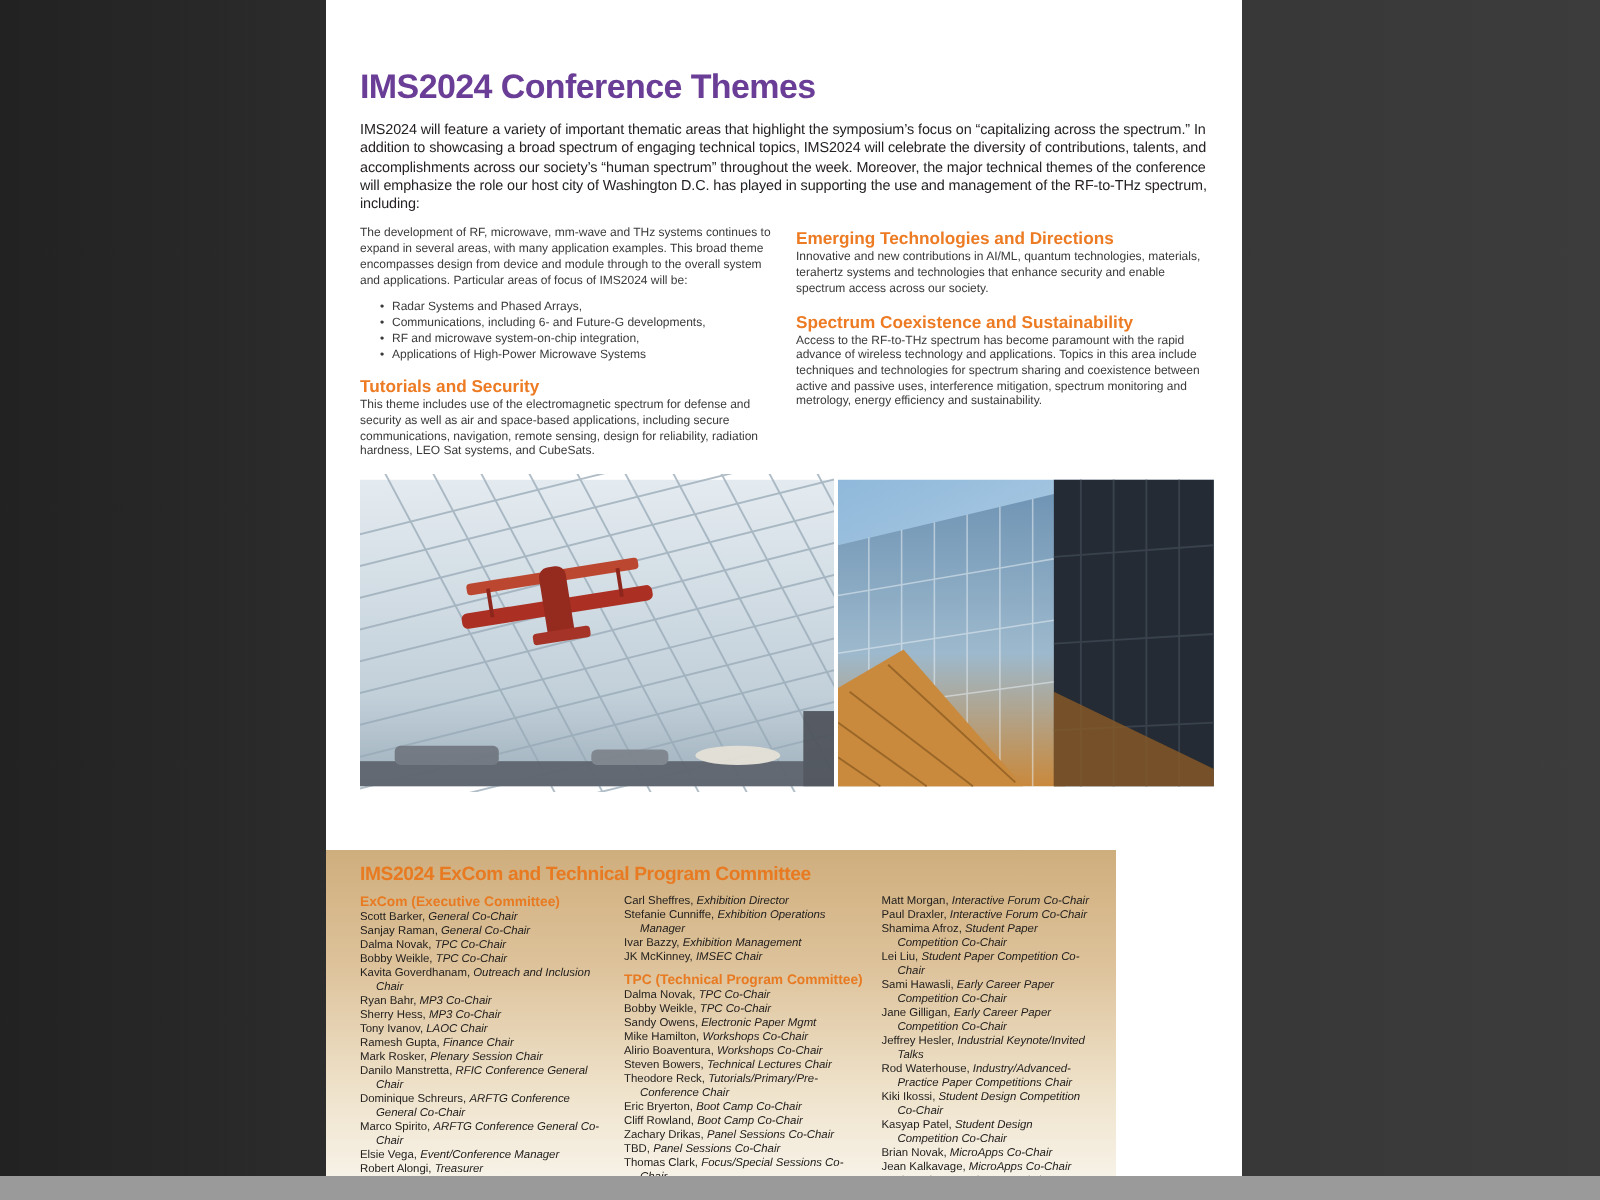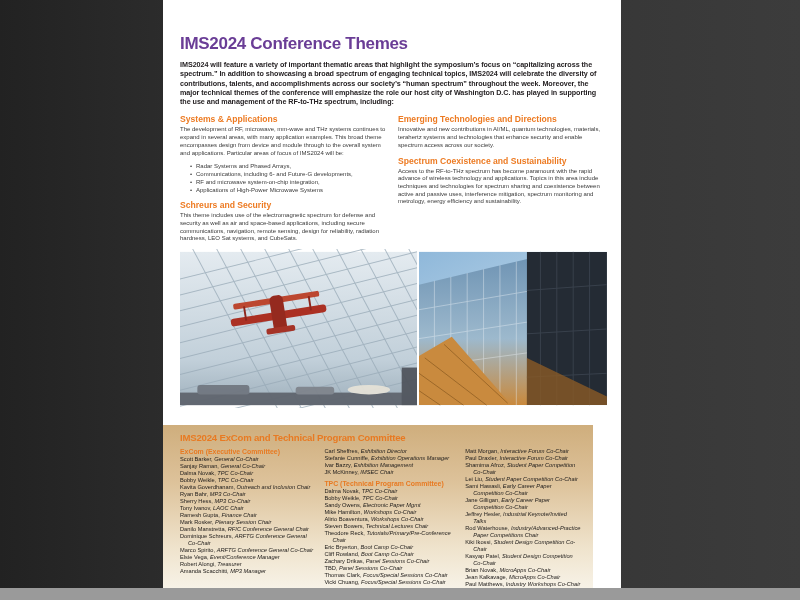--- a/index.html
+++ b/index.html
@@ -3,33 +3,33 @@
 <meta charset="utf-8">
 <style>
   html,body{margin:0;padding:0;}
   body{font-family:"Liberation Sans",sans-serif;background:#444;}
   .canvas{position:relative;width:800px;height:600px;overflow:hidden;
     background:linear-gradient(to right,#222 0%,#2d2d2d 22%,#3d3d3d 100%);padding-left:42px;}
   .page{position:absolute;left:163px;top:0;width:458px;height:588px;background:#ffffff;}
   .bottom-strip{position:absolute;left:0;top:588px;width:800px;height:12px;background:#9a9a9a;}
   .content{padding:0 14px 0 17px;}
   h1.title{margin:34px 0 6px 0;font-size:17px;font-weight:bold;color:#6a3d96;letter-spacing:-0.3px;}
-  p.intro,p.closing{margin:0 0 8px 0;font-size:7.2px;line-height:9.3px;font-weight:bold;color:#262224;letter-spacing:-0.05px;}
+  p.intro,p.closing{margin:0 0 8px 0;font-size:7.2px;line-height:9.3px;font-weight:normal;color:#262224;letter-spacing:-0.05px;}
   .cols{display:flex;gap:9px;margin-top:4px;}
   .col{flex:1;min-width:0;}
   h2.theme-h{margin:0 0 2px 0;font-size:8.6px;font-weight:bold;color:#ed7b23;}
   .theme p{margin:0 0 5px 0;font-size:6px;line-height:7.7px;color:#3a3a3a;}
   ul.blt{margin:0 0 6px 0;padding:0 0 0 10px;list-style:none;}
   ul.blt li{font-size:6px;line-height:8px;color:#3a3a3a;position:relative;padding-left:6px;}
   ul.blt li::before{content:"•";position:absolute;left:0;top:0;}
   .theme{margin-bottom:6px;}
   p.closing{margin-top:6px;margin-bottom:7px;}
   .photos{display:flex;gap:2px;margin-left:0;height:159px;}
   .photos svg{display:block;}
-  .footer{position:absolute;left:0;top:425px;width:430px;height:163px;
+  .footer{position:absolute;left:0;top:425px;width:395px;height:163px;
     background:linear-gradient(to bottom,#cfae7d 0%,#ddc29a 35%,#efe3cc 75%,#f7f2e7 100%);}
   .footer-inner{padding:7px 12px 0 17px;}
   h2.ftitle{margin:0 0 5px 0;font-size:9.6px;font-weight:bold;color:#e87a22;letter-spacing:-0.2px;}
   .fcols{display:flex;gap:8px;}
   .fcol1{width:152px;}.fcol2{width:148px;}.fcol3{width:129px;}
   h3.fh{margin:0 0 1px 0;font-size:6.9px;font-weight:bold;color:#e87a22;}
   h3.fh2{margin:4px 0 1px 0;}
   .entry{font-size:5.7px;line-height:7px;color:#23201e;padding-left:8px;text-indent:-8px;}
   .rl{font-style:italic;}
   .rl::before{content:", ";font-style:normal;}
@@ -39,32 +39,31 @@
 
 <div class="canvas">
   <div class="page">
     <div class="content">
       <h1 class="title">IMS2024 Conference Themes</h1>
       <p class="intro">IMS2024 will feature a variety of important thematic areas that highlight the symposium’s focus on “capitalizing across the spectrum.” In addition to showcasing a broad spectrum of engaging technical topics, IMS2024 will celebrate the diversity of contributions, talents, and accomplishments across our society’s “human spectrum” throughout the week. Moreover, the major technical themes of the conference will emphasize the role our host city of Washington D.C. has played in supporting the use and management of the RF-to-THz spectrum, including:</p>
 
       <div class="cols">
         <div class="col">
           <div class="theme">
-            <h2 class="theme-h">Systems &amp; Applications</h2>
             <p>The development of RF, microwave, mm-wave and THz systems continues to expand in several areas, with many application examples. This broad theme encompasses design from device and module through to the overall system and applications. Particular areas of focus of IMS2024 will be:</p>
             <ul class="blt">
 
             <li>Radar Systems and Phased Arrays,</li>
                 <li>Communications, including 6- and Future-G developments,</li>
                 <li>RF and microwave system-on-chip integration,</li>
                 <li>Applications of High-Power Microwave Systems</li>
               </ul>
           </div>
           <div class="theme">
-            <h2 class="theme-h">Schreurs and Security</h2>
+            <h2 class="theme-h">Tutorials and Security</h2>
             <p>This theme includes use of the electromagnetic spectrum for defense and security as well as air and space-based applications, including secure communications, navigation, remote sensing, design for reliability, radiation hardness, LEO Sat systems, and CubeSats.</p>
           </div>
         </div>
         <div class="col">
           <div class="theme">
             <h2 class="theme-h">Emerging Technologies and Directions</h2>
             <p>Innovative and new contributions in AI/ML, quantum technologies, materials, terahertz systems and technologies that enhance security and enable spectrum access across our society.</p>
           </div>
           <div class="theme">
             <h2 class="theme-h">Spectrum Coexistence and Sustainability</h2>

